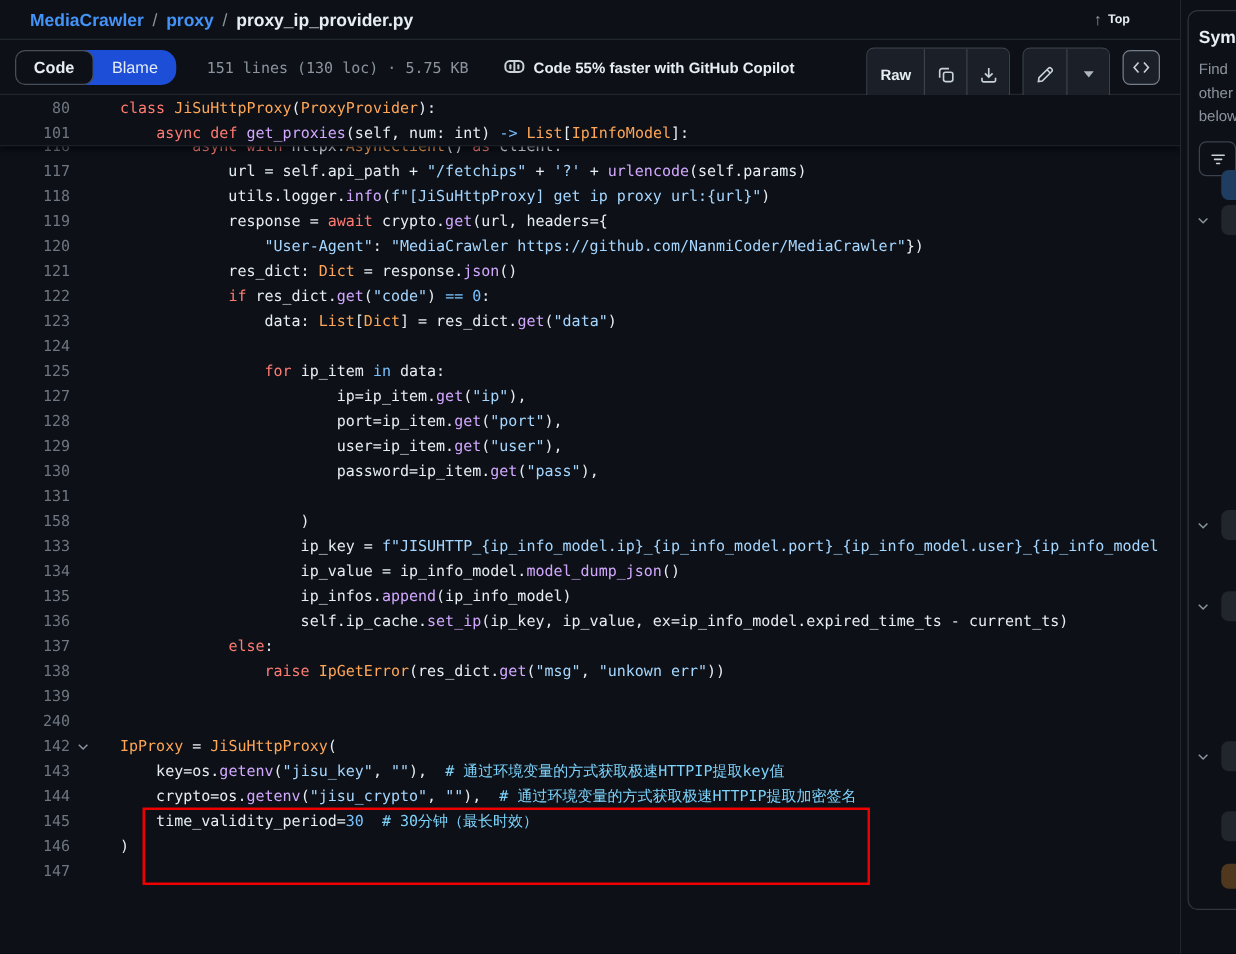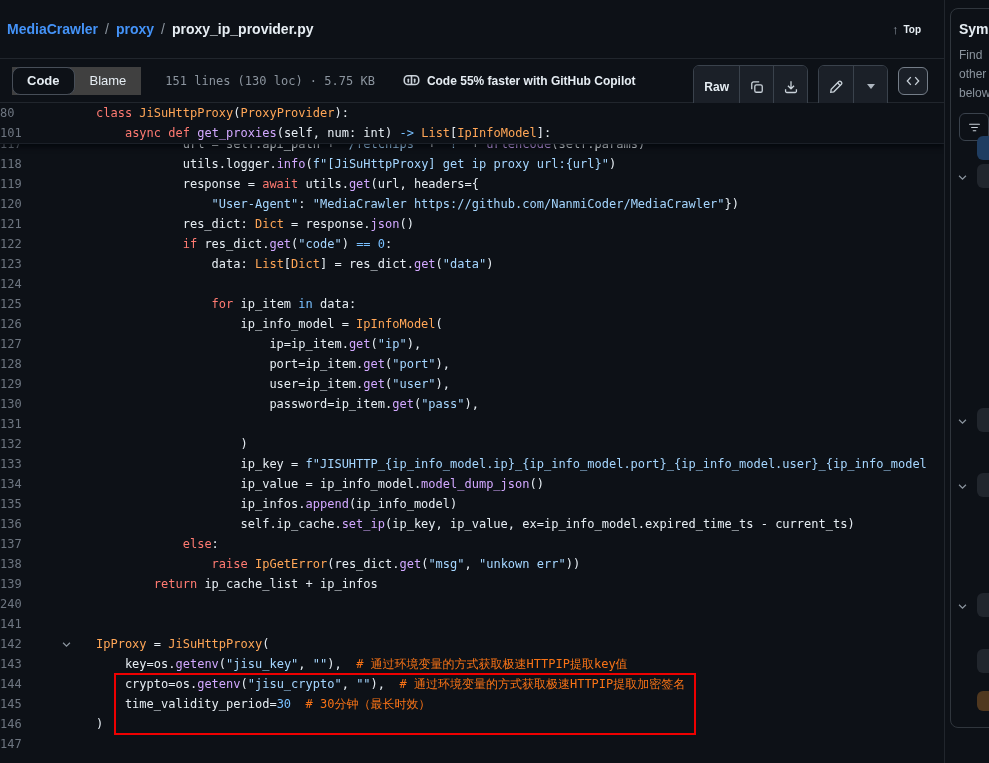--- a/index.html
+++ b/index.html
@@ -2,34 +2,34 @@
 <html><head>
 <meta charset="utf-8">
 <style>
   * { margin:0; padding:0; box-sizing:border-box; }
   html,body { background:#010409; }
   .app { width:989px; height:763px; overflow:hidden; display:flex; background:#0d1117;
          font-family:"Liberation Sans", sans-serif; color:#e6edf3; position:relative; }
   .main { width:945px; flex:none; display:flex; flex-direction:column; border-right:1px solid #21262d; }
 
   
-  .crumb-bar { height:59px; flex:none; display:flex; align-items:center; padding:0 7px;
+  .crumb-bar { height:32px; flex:none; display:flex; align-items:center; padding:0 24px;
                border-bottom:1px solid #21262d; font-size:14px;justify-content:flex-end; }
   .crumb-link { color:#4493f8; font-weight:600; cursor:pointer; }
   .crumb-sep { color:#8b949e; margin:0 7px; font-weight:400; }
   .crumb-file { color:#e6edf3; font-weight:700; }
   .spacer { flex:1; }
   .top-link { display:flex; align-items:center; gap:5px; margin-right:16px; cursor:pointer; }
   .top-arrow { color:#8b949e; font-size:13px; }
   .top-label { color:#e6edf3; font-size:10px; font-weight:600; }
 
   
   .toolbar { height:44px; flex:none; display:flex; align-items:center; padding:0 16px 0 12px;
              border-bottom:1px solid #21262d; }
-  .seg { display:flex; background:#404040; border-radius:0; align-items:center; }
+  .seg { display:flex; background:#1d4ed8; border-radius:12px; align-items:center; }
   .seg-btn { height:28px; padding:0 14px; display:flex; align-items:center; font-size:13px;
              color:#e6edf3; border-radius:8px; border:1px solid transparent; cursor:pointer; font-weight:500; }
   .seg-btn.active { background:#0d1117; border-color:#474e58; font-weight:700; }
   .meta { margin-left:24px; font-family:"DejaVu Sans Mono", monospace; font-size:12px; color:#8b949e; }
   .copilot { margin-left:28px; display:flex; align-items:center; gap:7px; font-size:12px;
              font-weight:700; color:#e6edf3; }
   .btn-group { display:flex; border:1px solid #3a424c; border-radius:6px; overflow:hidden; height:44px;margin-top:12px; }
   .tb-btn { display:flex; align-items:center; justify-content:center; padding:0 10px; background:#1b2028;
             color:#e6edf3; font-size:12px; font-weight:600; cursor:pointer; }
   .tb-btn + .tb-btn { border-left:1px solid #3a424c; }
@@ -41,25 +41,25 @@
                 background:#1b2028; display:flex; align-items:center; justify-content:center; cursor:pointer; }
   .gap8 { margin-left:10px; }
 
   
   .code-area { flex:1; position:relative; overflow:hidden; background:#0d1117;
                font-family:"DejaVu Sans Mono", monospace; font-size:12px; }
   .sticky { position:relative; z-index:3; background:#0d1117; border-bottom:1px solid #1b2028;
             box-shadow:0 3px 5px rgba(1,4,9,0.7); }
   .rows { position:relative; z-index:1; margin-top:-10px; }
   .row { display:flex; height:20px; line-height:20px; }
-  .ln { width:56px; flex:none; color:#6e7681; cursor:pointer; }
+  .ln { width:56px; flex:none; text-align:right; color:#6e7681; cursor:pointer; }
   .fold-col { width:20px; flex:none; display:flex; align-items:center; justify-content:center; }
   .code { padding-left:20px; white-space:pre; color:#e6edf3; }
   .tk-k { color:#ff7b72; } .tk-t { color:#ffa657; } .tk-f { color:#d2a8ff; }
-  .tk-s { color:#a5d6ff; } .tk-n { color:#79c0ff; } .tk-c { color:#f97316; } .tk-p { color:#e6edf3; }
+  .tk-s { color:#a5d6ff; } .tk-n { color:#79c0ff; } .tk-c { color:#7dd3fc; } .tk-p { color:#e6edf3; }
   .hl-box { position:absolute; left:114px; top:570px; width:582px; height:62px;
             border:2px solid #ee0000; z-index:5; pointer-events:none; }
 
   
   .side { flex:1; position:relative; background:#0d1117; overflow:hidden; }
   .side-card { position:absolute; left:5px; top:8px; width:220px; height:720px;
                border:1px solid #30363d; border-radius:8px; padding:12px 8px; overflow:hidden; position:absolute; }
   .side-head { font-size:14px; font-weight:700; color:#e6edf3; white-space:nowrap; }
   .side-desc { margin-top:9px; font-size:12px; color:#8b949e; line-height:19px; white-space:nowrap; }
   .filter-btn { margin-top:10px; width:30px; height:28px; border:1px solid #3a424c; border-radius:6px;
@@ -146,33 +146,38 @@
             <span class="code"><span class="tk-k">class </span><span class="tk-t">JiSuHttpProxy</span><span class="tk-p">(</span><span class="tk-t">ProxyProvider</span><span class="tk-p">):</span></span>
           </div>
           <div class="row">
             <span class="ln">101</span>
             <span class="fold-col"></span>
             <span class="code"><span class="tk-p">    </span><span class="tk-k">async</span><span class="tk-p"> </span><span class="tk-k">def</span><span class="tk-p"> </span><span class="tk-f">get_proxies</span><span class="tk-p">(self, num: int) </span><span class="tk-n">-&gt;</span><span class="tk-p"> </span><span class="tk-t">List</span><span class="tk-p">[</span><span class="tk-t">IpInfoModel</span><span class="tk-p">]:</span></span>
           </div>
         </div>
       <div class="rows" id="code-rows">
           <div class="row">
+            <span class="ln">116</span>
+            <span class="fold-col"></span>
+            <span class="code"><span class="tk-p">        </span><span class="tk-k">async</span><span class="tk-p"> </span><span class="tk-k">with</span><span class="tk-p"> httpx.</span><span class="tk-t">AsyncClient</span><span class="tk-p">() </span><span class="tk-k">as</span><span class="tk-p"> client:</span></span>
+          </div>
+          <div class="row">
             <span class="ln">117</span>
             <span class="fold-col"></span>
             <span class="code"><span class="tk-p">            url = self.api_path + </span><span class="tk-s">"/fetchips"</span><span class="tk-p"> + </span><span class="tk-s">'?'</span><span class="tk-p"> + </span><span class="tk-f">urlencode</span><span class="tk-p">(self.params)</span></span>
           </div>
           <div class="row">
             <span class="ln">118</span>
             <span class="fold-col"></span>
             <span class="code"><span class="tk-p">            utils.logger.</span><span class="tk-f">info</span><span class="tk-p">(</span><span class="tk-s">f"[JiSuHttpProxy] get ip proxy url:{url}"</span><span class="tk-p">)</span></span>
           </div>
           <div class="row">
             <span class="ln">119</span>
             <span class="fold-col"></span>
-            <span class="code"><span class="tk-p">            response = </span><span class="tk-k">await</span><span class="tk-p"> utils.</span><span class="tk-f">get</span><span class="tk-p">(url, headers={</span></span>
+            <span class="code"><span class="tk-p">            response = </span><span class="tk-k">await</span><span class="tk-p"> crypto.</span><span class="tk-f">get</span><span class="tk-p">(url, headers={</span></span>
           </div>
           <div class="row">
             <span class="ln">120</span>
             <span class="fold-col"></span>
             <span class="code"><span class="tk-p">                </span><span class="tk-s">"User-Agent"</span><span class="tk-p">: </span><span class="tk-s">"MediaCrawler https://github.com/NanmiCoder/MediaCrawler"</span><span class="tk-p">})</span></span>
           </div>
           <div class="row">
             <span class="ln">121</span>
             <span class="fold-col"></span>
             <span class="code"><span class="tk-p">            res_dict: </span><span class="tk-t">Dict</span><span class="tk-p"> = response.</span><span class="tk-f">json</span><span class="tk-p">()</span></span>
@@ -190,25 +195,20 @@
           <div class="row">
             <span class="ln">124</span>
             <span class="fold-col"></span>
           </div>
           <div class="row">
             <span class="ln">125</span>
             <span class="fold-col"></span>
             <span class="code"><span class="tk-p">                </span><span class="tk-k">for</span><span class="tk-p"> ip_item </span><span class="tk-n">in</span><span class="tk-p"> data:</span></span>
           </div>
           <div class="row">
-            <span class="ln">126</span>
-            <span class="fold-col"></span>
-            <span class="code"><span class="tk-p">                    ip_info_model = </span><span class="tk-t">IpInfoModel</span><span class="tk-p">(</span></span>
-          </div>
-          <div class="row">
             <span class="ln">127</span>
             <span class="fold-col"></span>
             <span class="code"><span class="tk-p">                        ip=ip_item.</span><span class="tk-f">get</span><span class="tk-p">(</span><span class="tk-s">"ip"</span><span class="tk-p">),</span></span>
           </div>
           <div class="row">
             <span class="ln">128</span>
             <span class="fold-col"></span>
             <span class="code"><span class="tk-p">                        port=ip_item.</span><span class="tk-f">get</span><span class="tk-p">(</span><span class="tk-s">"port"</span><span class="tk-p">),</span></span>
           </div>
           <div class="row">
@@ -219,21 +219,21 @@
           <div class="row">
             <span class="ln">130</span>
             <span class="fold-col"></span>
             <span class="code"><span class="tk-p">                        password=ip_item.</span><span class="tk-f">get</span><span class="tk-p">(</span><span class="tk-s">"pass"</span><span class="tk-p">),</span></span>
           </div>
           <div class="row">
             <span class="ln">131</span>
             <span class="fold-col"></span>
           </div>
           <div class="row">
-            <span class="ln">132</span>
+            <span class="ln">158</span>
             <span class="fold-col"></span>
             <span class="code"><span class="tk-p">                    )</span></span>
           </div>
           <div class="row">
             <span class="ln">133</span>
             <span class="fold-col"></span>
             <span class="code"><span class="tk-p">                    ip_key = </span><span class="tk-s">f"JISUHTTP_{ip_info_model.ip}_{ip_info_model.port}_{ip_info_model.user}_{ip_info_model</span></span>
           </div>
           <div class="row">
             <span class="ln">134</span>
@@ -256,29 +256,23 @@
             <span class="code"><span class="tk-p">            </span><span class="tk-k">else</span><span class="tk-p">:</span></span>
           </div>
           <div class="row">
             <span class="ln">138</span>
             <span class="fold-col"></span>
             <span class="code"><span class="tk-p">                </span><span class="tk-k">raise</span><span class="tk-p"> </span><span class="tk-t">IpGetError</span><span class="tk-p">(res_dict.</span><span class="tk-f">get</span><span class="tk-p">(</span><span class="tk-s">"msg"</span><span class="tk-p">, </span><span class="tk-s">"unkown err"</span><span class="tk-p">))</span></span>
           </div>
           <div class="row">
             <span class="ln">139</span>
             <span class="fold-col"></span>
-            <span class="code"><span class="tk-p">        </span><span class="tk-k">return</span><span class="tk-p"> ip_cache_list + ip_infos</span></span>
           </div>
           <div class="row">
             <span class="ln">240</span>
-            <span class="fold-col"></span>
-            <span class="code"></span>
-          </div>
-          <div class="row">
-            <span class="ln">141</span>
             <span class="fold-col"></span>
             <span class="code"></span>
           </div>
           <div class="row">
             <span class="ln">142</span>
             <span class="fold-col">
               <svg width="11" height="11" viewBox="0 0 16 16">
                 <path d="M3 5.5l5 5 5-5" fill="none" stroke="#8b949e" stroke-width="1.8"></path>
               </svg>
             </span>

